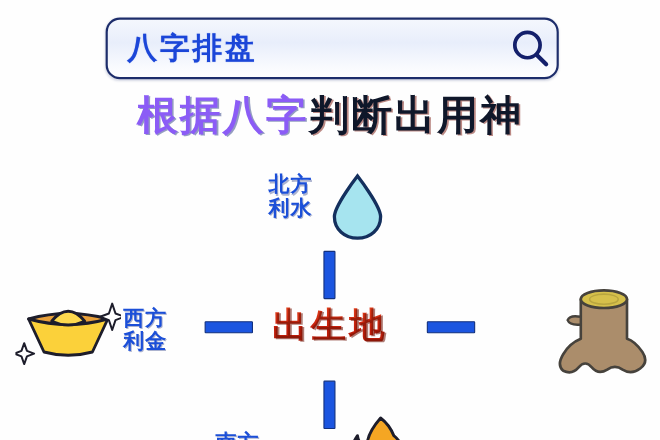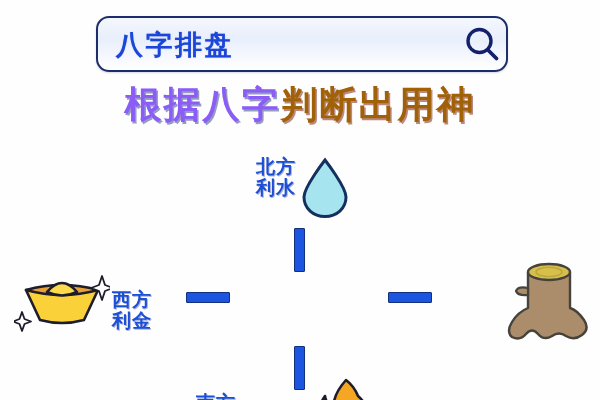--- a/index.html
+++ b/index.html
@@ -62,21 +62,21 @@
     font-weight: 800;
     letter-spacing: 2px;
     line-height: 1.05;
     white-space: nowrap;
   }
   #headline .hl-blue {
     color: #8b5cf6;
     text-shadow: 1.5px 1.5px 0 rgba(20,40,120,0.45);
   }
   #headline .hl-red {
-    color: #a16207;
+    color: #0f172a;
     text-shadow: 1.5px 1.5px 0 rgba(120,20,10,0.5);
   }
 
   
   #diagram {
     position: absolute;
     left: 0;
     top: 140px;
     width: 600px;
     height: 260px;
@@ -147,32 +147,35 @@
   <span class="hl-blue">根据八字</span><span class="hl-red">判断出用神</span>
 </div>
 
 <div id="diagram">
 
   <div class="conn conn-v" style="left:294px; top:88px;"></div>
   <div class="conn conn-h" style="left:186px; top:152px;"></div>
   <div class="conn conn-h" style="left:388px; top:152px;"></div>
   <div class="conn conn-v" style="left:294px; top:206px;"></div>
 
-
-  <div class="node-label" style="left:256px; top:18px;font-family:Liberation Mono, monospace;">
+  <div id="center-node">
+    <span>出生地</span>
+  </div>
+
+  <div class="node-label" style="left:244px; top:18px;">
     <span class="lbl-line">北方</span>
     <span class="lbl-line">利水</span>
   </div>
   <div class="icon-wrap" id="water-icon">
     <svg width="50" height="62" viewBox="0 0 50 62" aria-hidden="true">
       <path d="M25 3 C25 3 46 30 46 40 C46 51.5 36.6 59.5 25 59.5 C13.4 59.5 4 51.5 4 40 C4 30 25 3 25 3 Z" fill="#a6e4ef" stroke="#14305e" stroke-width="3"></path>
     </svg>
   </div>
 
-  <div class="node-label" style="left:112px; top:149px;">
+  <div class="node-label" style="left:112px; top:139px;">
     <span class="lbl-line">西方</span>
     <span class="lbl-line">利金</span>
   </div>
   <div class="icon-wrap" id="metal-icon">
     <svg width="96" height="64" viewBox="0 0 96 64" aria-hidden="true">
 
       <path d="M12 22 L84 22 L70 52 Q48 58 26 52 Z" fill="#fbd13a" stroke="#1d1d2b" stroke-width="2.6" stroke-linejoin="round"></path>
 
       <path d="M12 22 Q48 12 84 22 Q48 32 12 22 Z" fill="#e8a03a" stroke="#1d1d2b" stroke-width="2.6" stroke-linejoin="round"></path>
 

